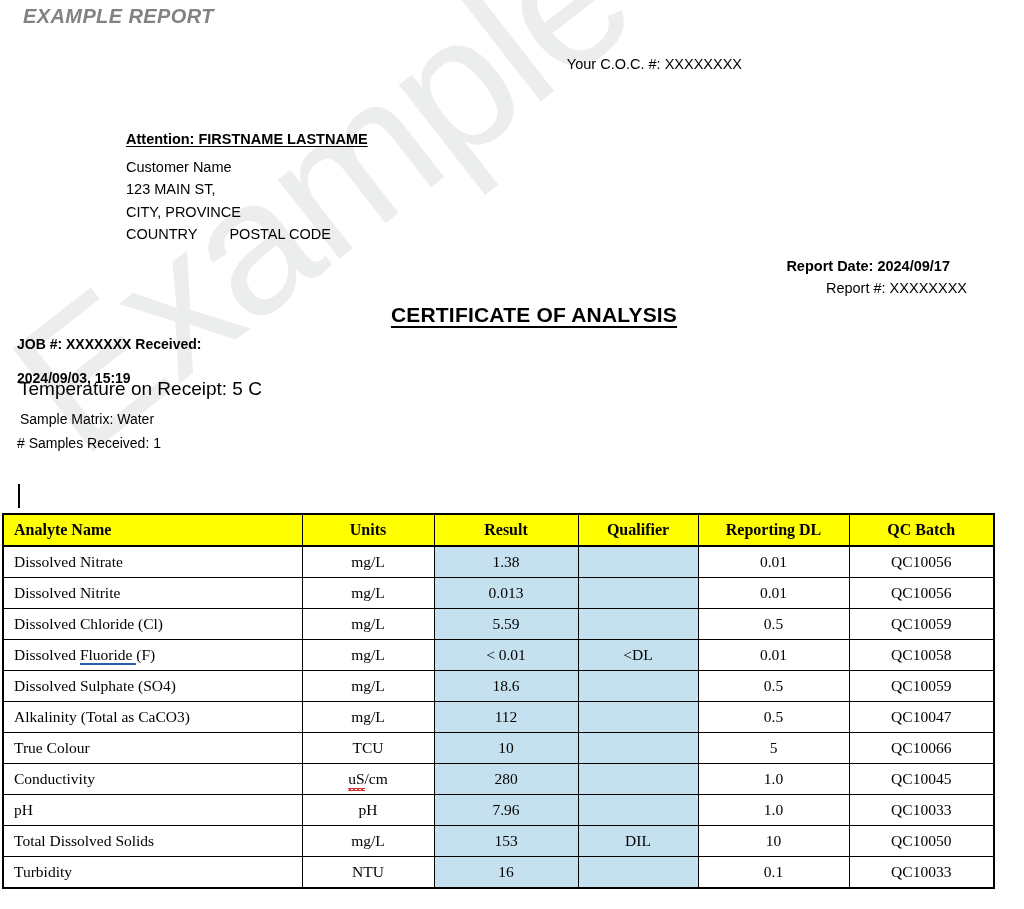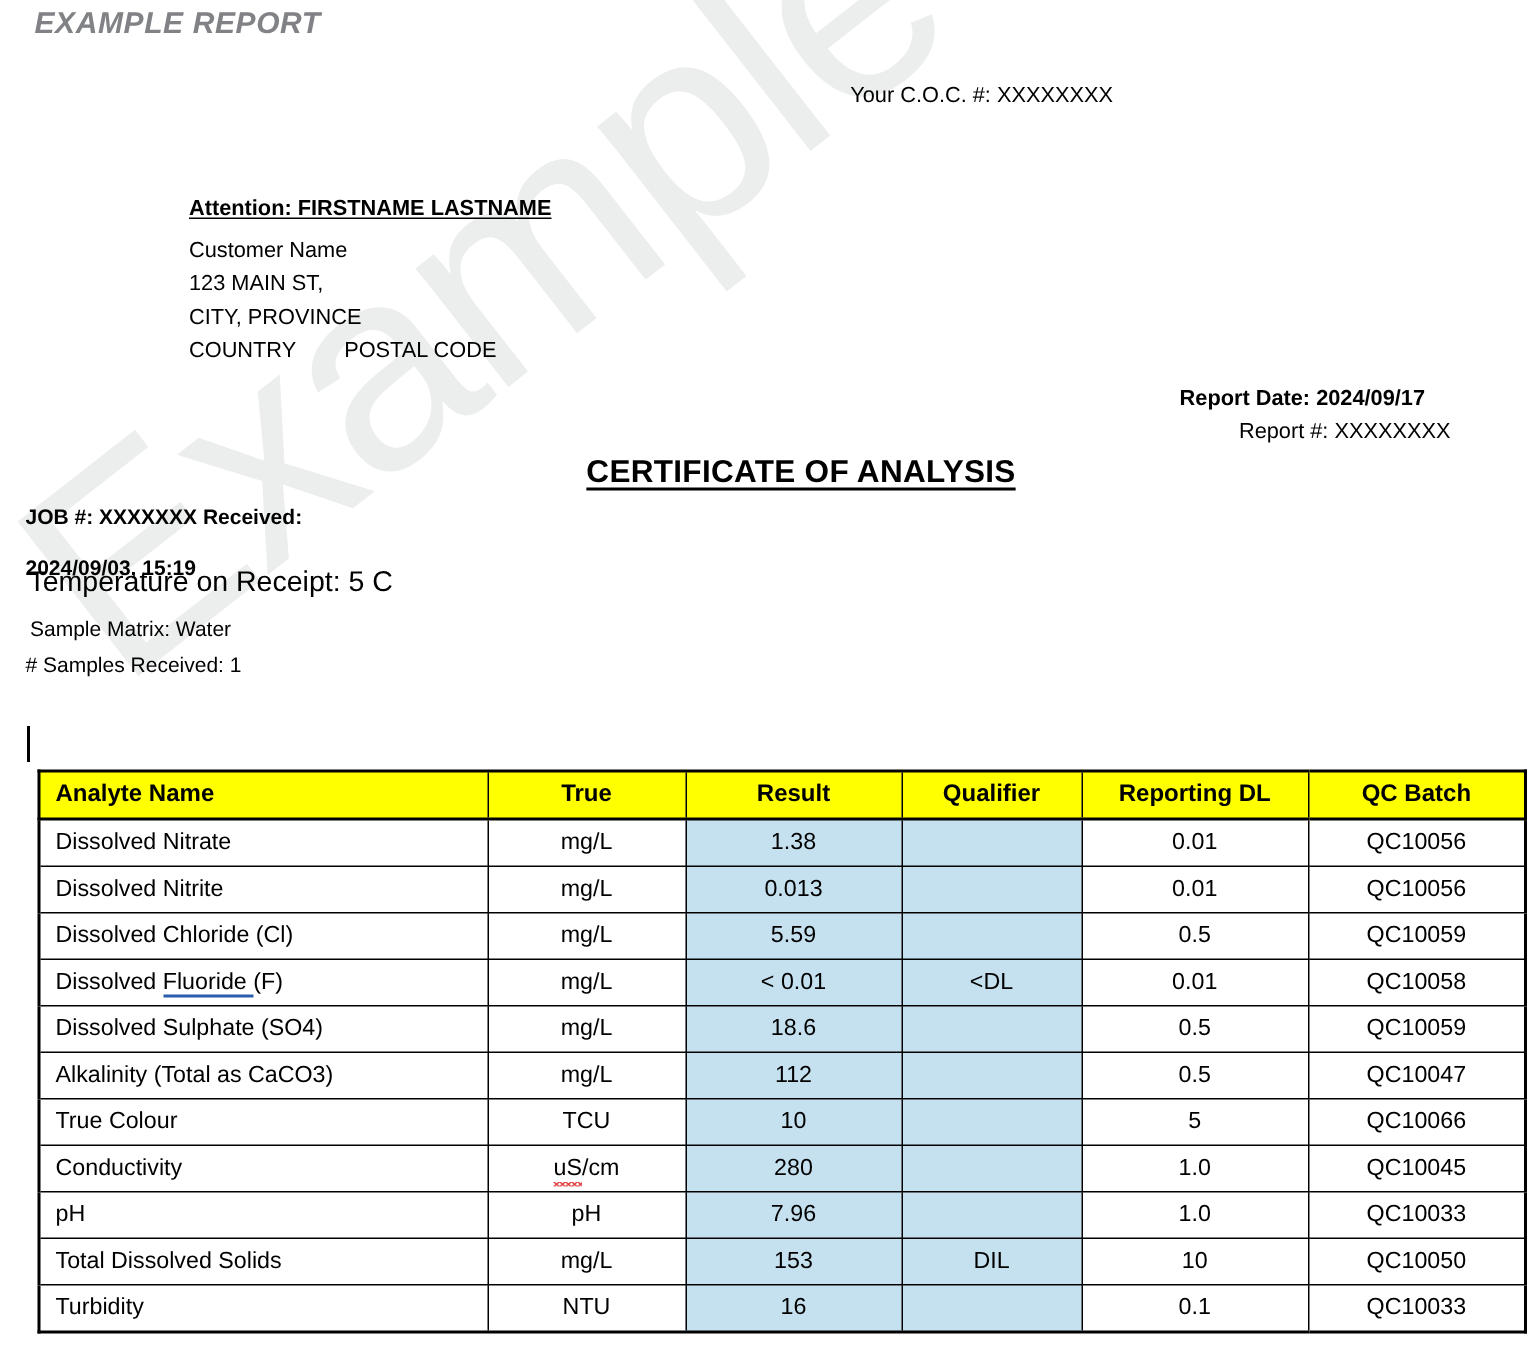--- a/index.html
+++ b/index.html
@@ -149,26 +149,27 @@
 
   #text-caret {
     left: 18px; top: 484px;
     width: 2px; height: 24px;
     background: #000;
   }
 
   
   #results-table {
     position: absolute;
-    left: 25px;
+    left: 2px;
     top: 513px;
     width: 991px;
     border-collapse: collapse;
     table-layout: fixed;
     font-size: 15.5px;
+    font-family: Liberation Serif, serif;
   }
   #results-table col.c-analyte  { width: 299px; }
   #results-table col.c-units    { width: 132px; }
   #results-table col.c-result   { width: 144px; }
   #results-table col.c-qual     { width: 120px; }
   #results-table col.c-rdl      { width: 151px; }
   #results-table col.c-qc       { width: 145px; }
 
   #results-table th,
   #results-table td {
@@ -269,21 +270,21 @@
       <col class="c-analyte">
       <col class="c-units">
       <col class="c-result">
       <col class="c-qual">
       <col class="c-rdl">
       <col class="c-qc">
     </colgroup>
     <thead>
       <tr>
         <th class="h-analyte">Analyte Name</th>
-        <th>True</th>
+        <th>Units</th>
         <th>Result</th>
         <th>Qualifier</th>
         <th>Reporting DL</th>
         <th class="h-qc">QC Batch</th>
       </tr>
     </thead>
     <tbody id="results-tbody">
         <tr>
           <td class="cell-analyte">Dissolved Nitrate</td>
           <td class="cell-units">mg/L</td>

